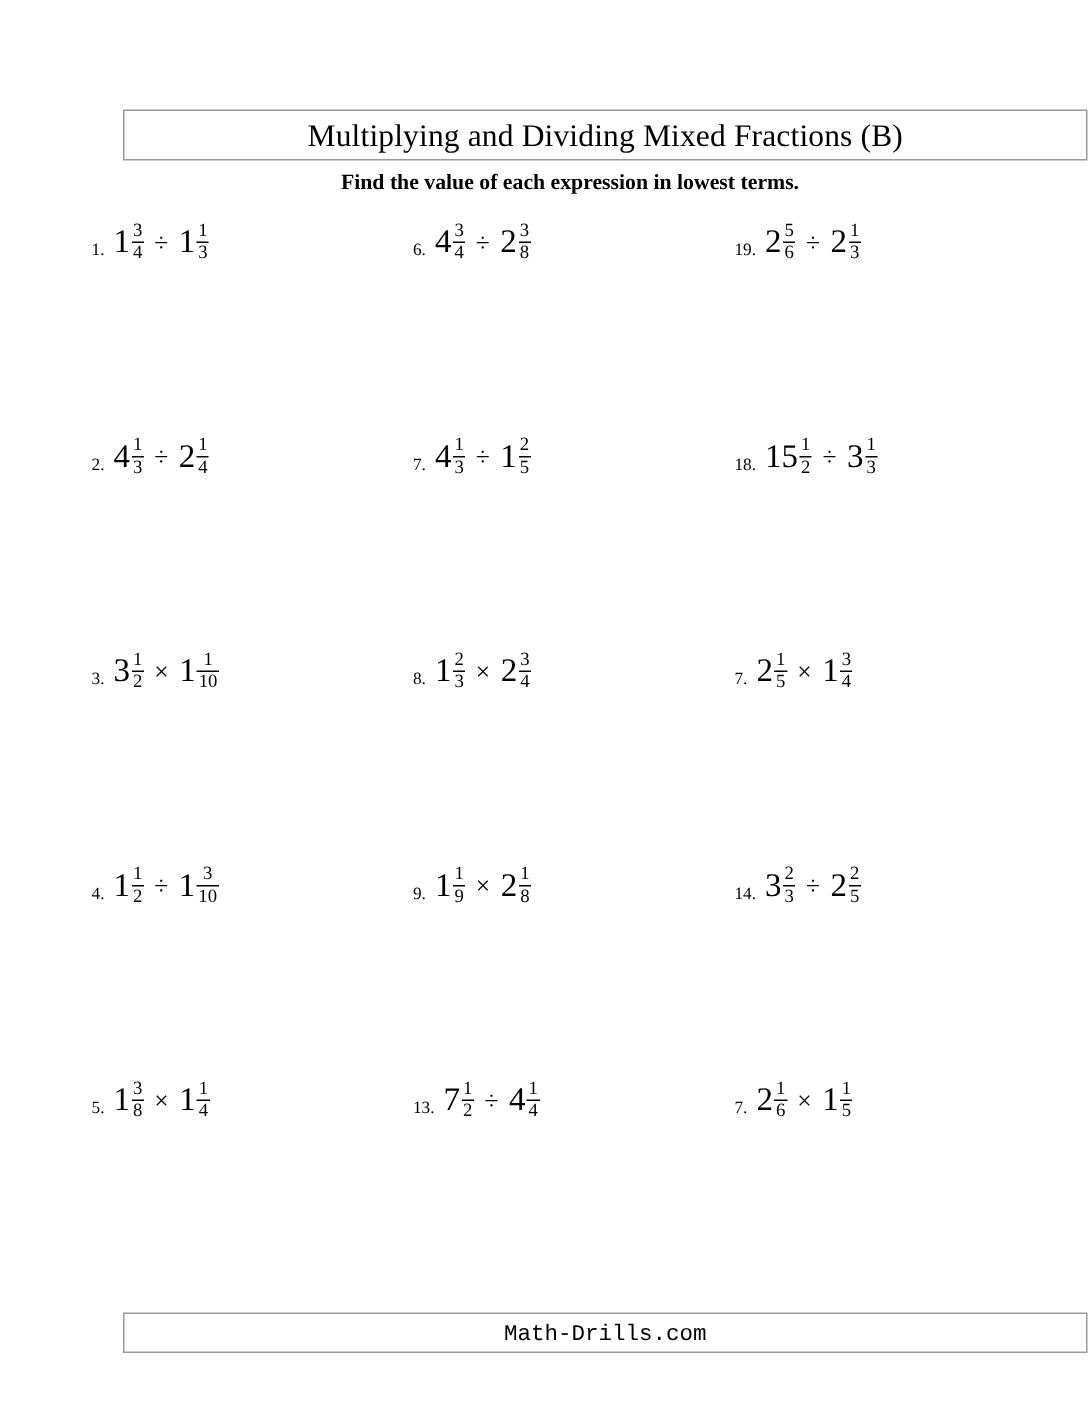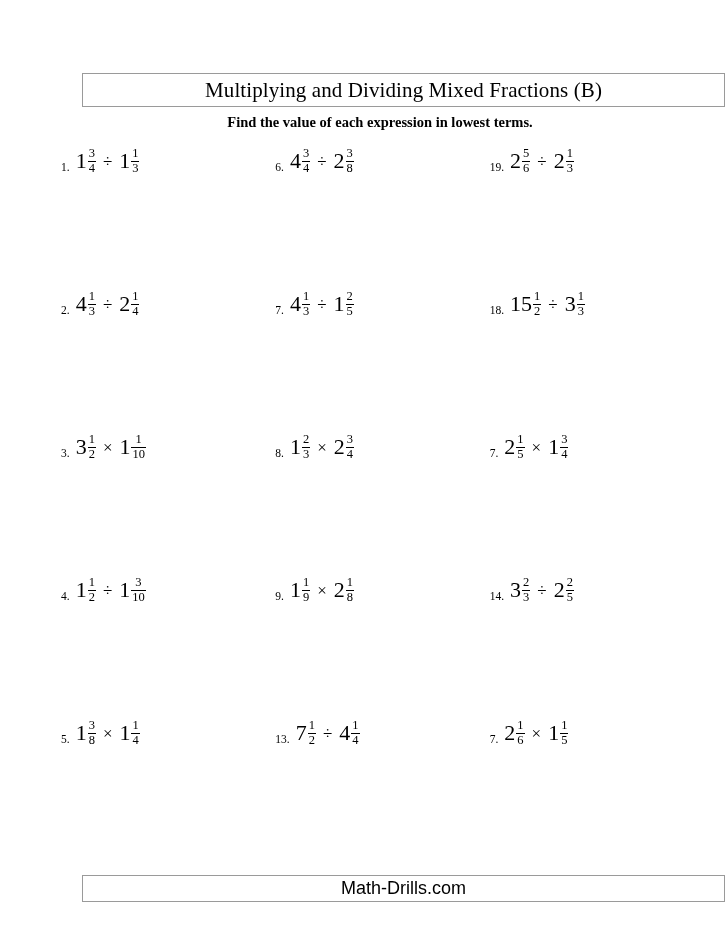--- a/index.html
+++ b/index.html
@@ -36,22 +36,22 @@
     font-size: 21px;
     font-family: "Liberation Serif", serif;
     letter-spacing: 0.1px;
   }
   #footer-box {
     top: 875px;
     height: 27px;
     line-height: 25px;
   }
   #footer-text {
-    font-size: 18px;
-    font-family: Liberation Sans, sans-serif;
+    font-size: 15px;
+    font-family: Liberation Mono, monospace;
   }
 
   
   #instructions {
     position: absolute;
     top: 114px;
     left: 0;
     width: 728px;
     text-align: center;
     font-size: 14.5px;

